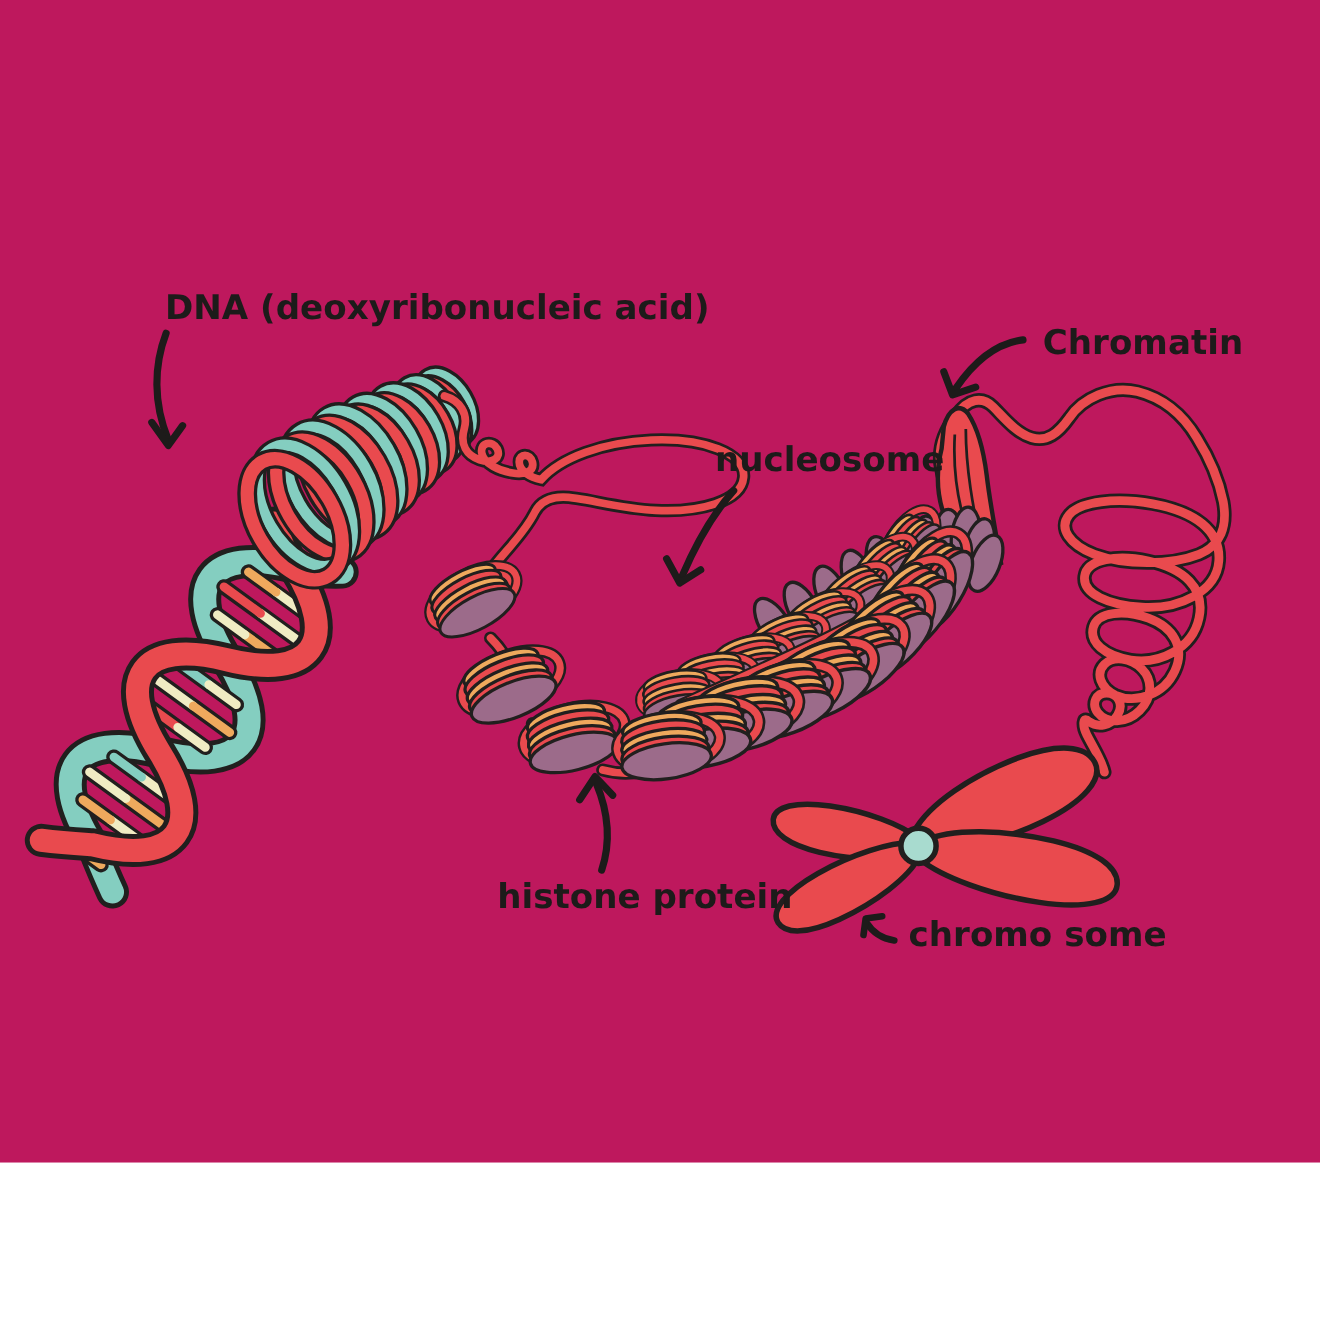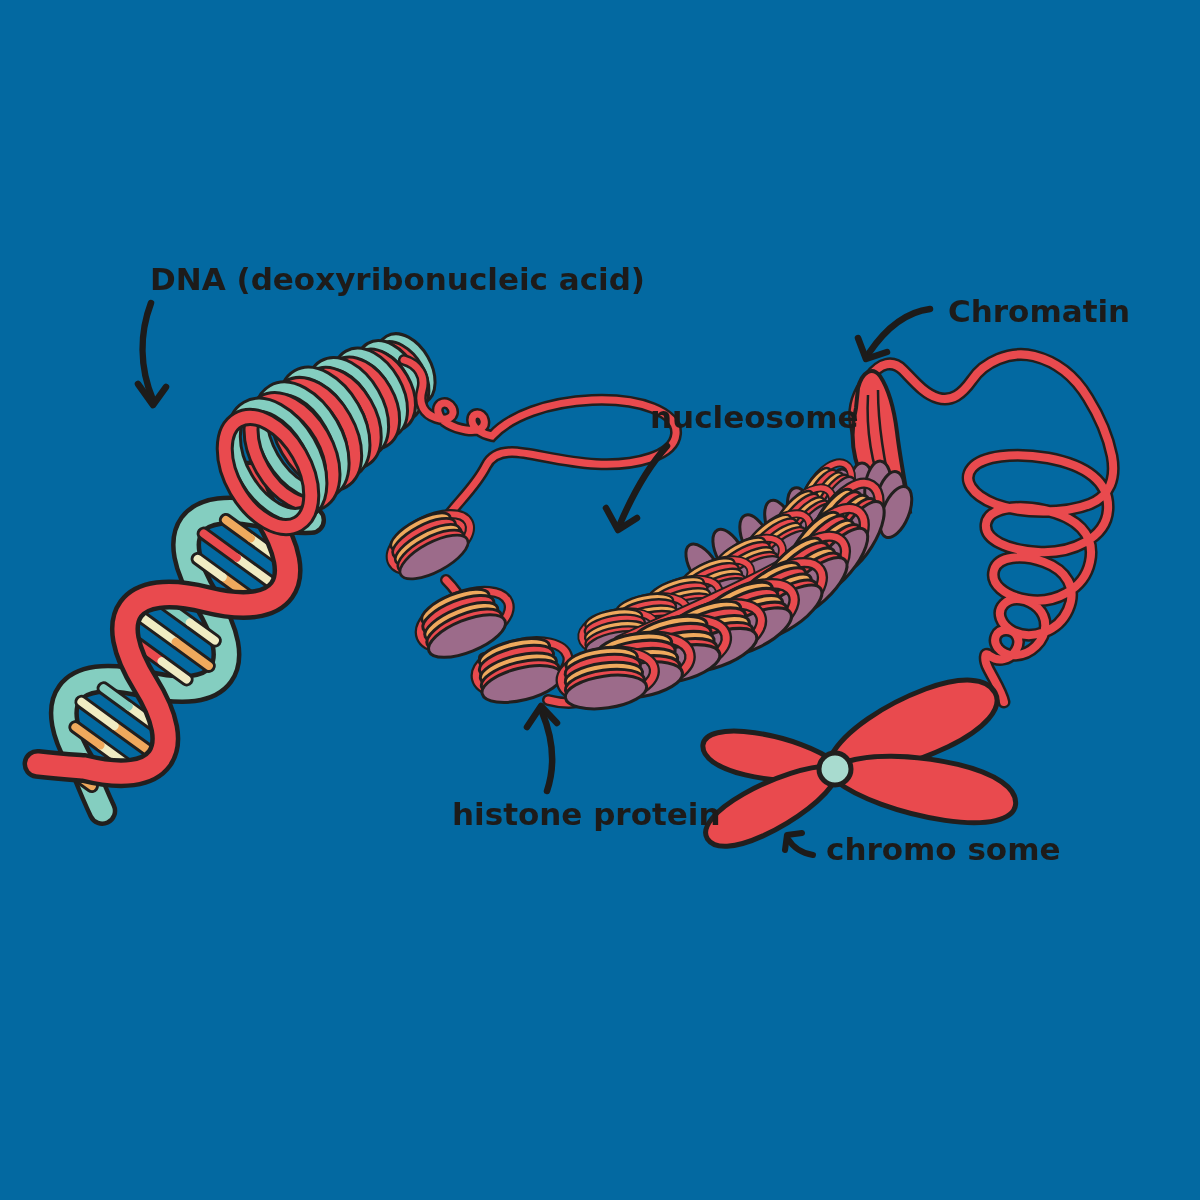--- a/index.html
+++ b/index.html
@@ -1,17 +1,17 @@
 <!DOCTYPE html>
 <html><head>
 <meta charset="utf-8">
 <style>
   html,body{margin:0;padding:0;background:#ffffff;}
   .stage{
-    width:1200px;height:1200px;position:relative;background:#0369a1;
+    width:1200px;height:1057px;position:relative;background:#be185d;
     font-family:"DejaVu Sans","Liberation Sans",sans-serif;overflow:hidden;
   }
   svg{display:block;}
   .hand-label{
     font-family:"DejaVu Sans","Liberation Sans",sans-serif;
     font-weight:600;
     fill:#1d1b1a;
   }
 </style>
 </head>

